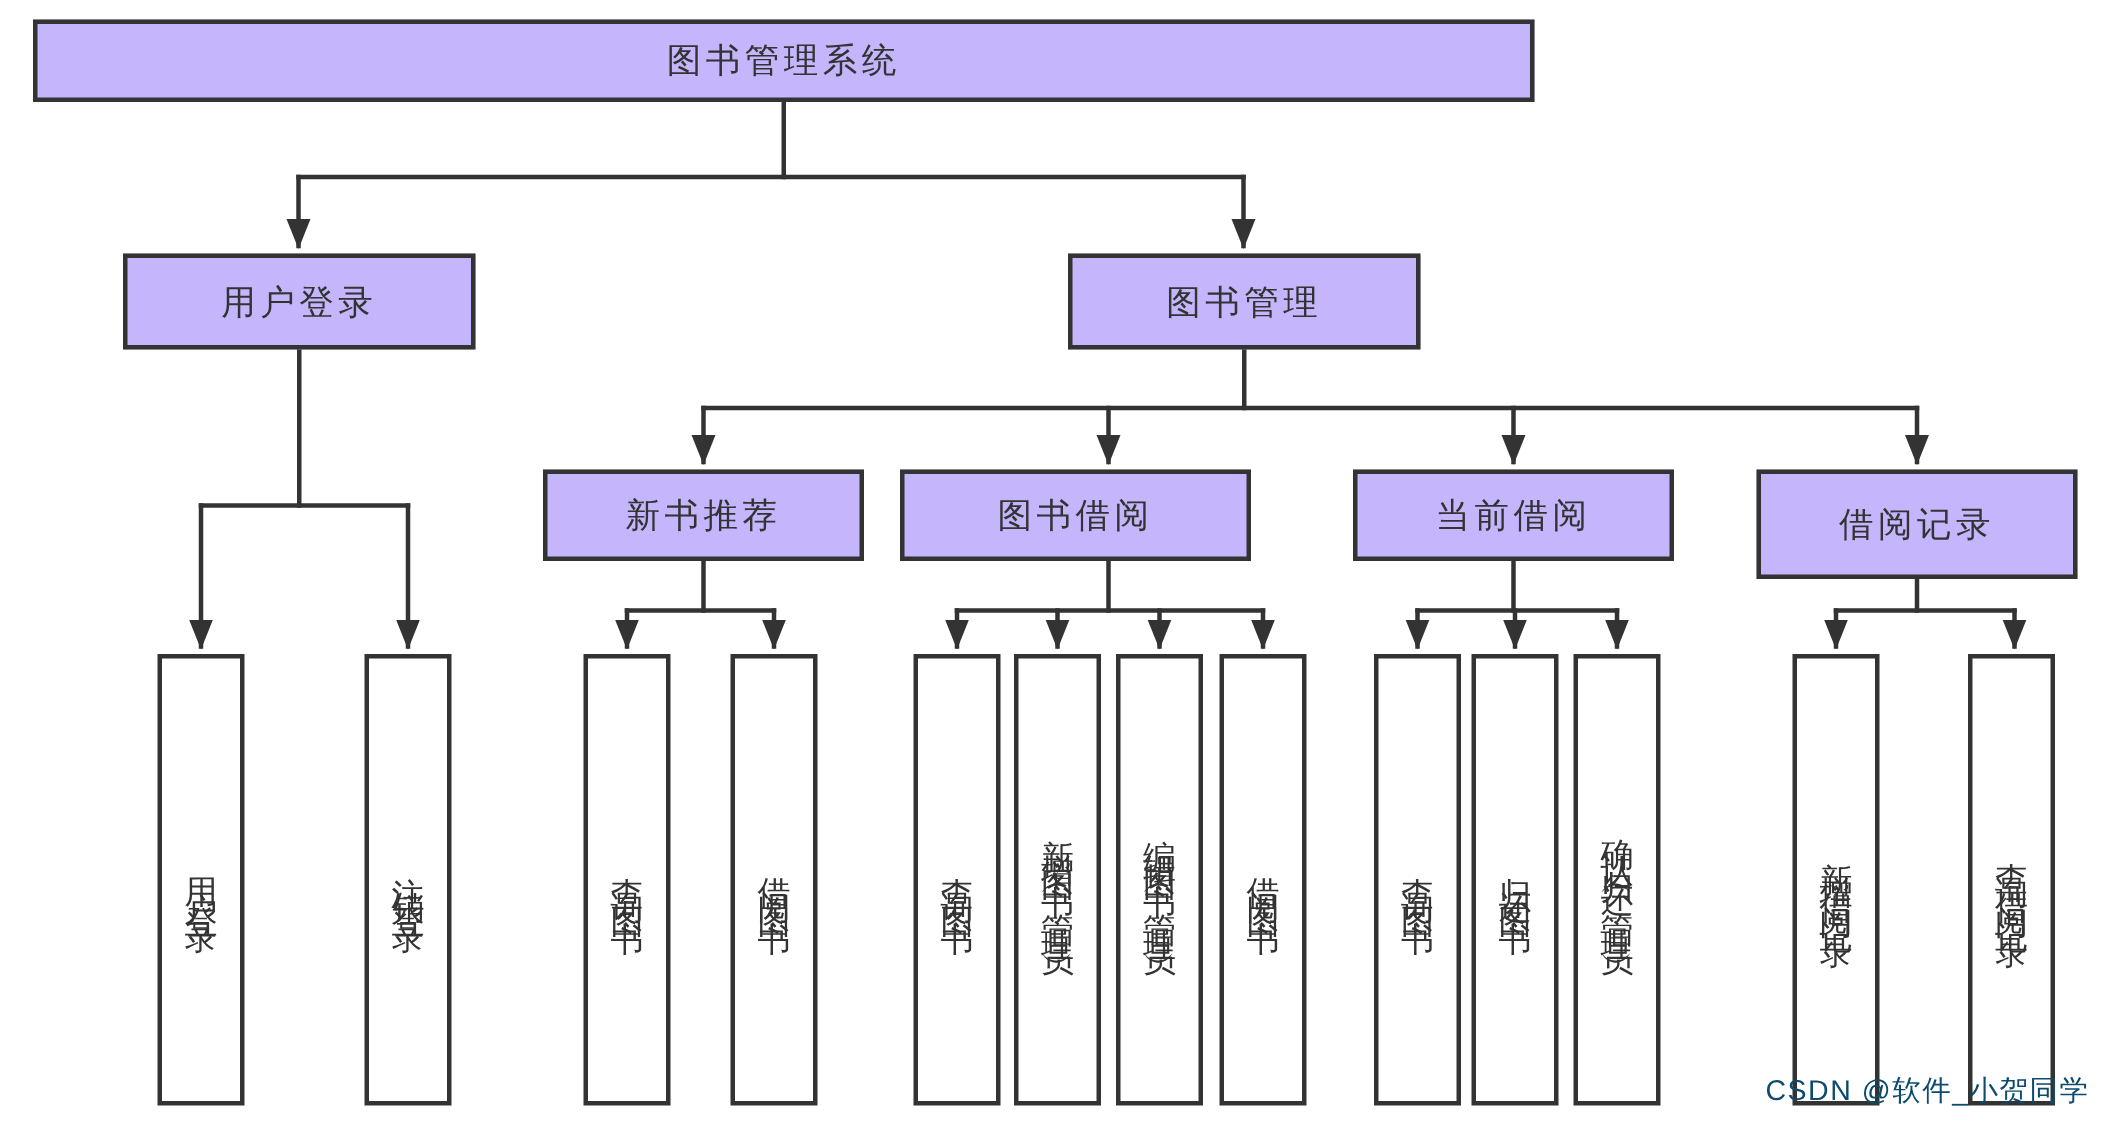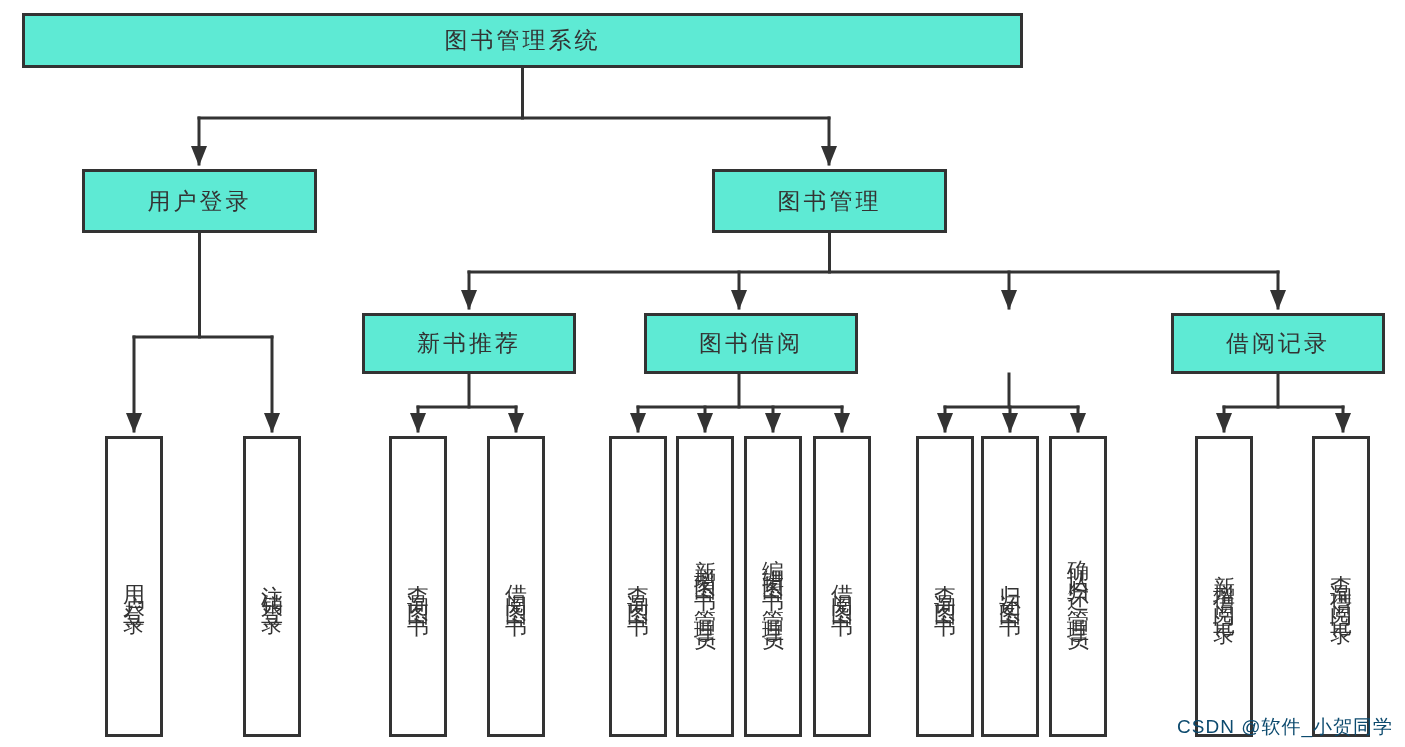--- a/index.html
+++ b/index.html
@@ -16,21 +16,21 @@
   }
   .connectors {
     position: absolute;
     left: 0; top: 0;
     width: 1405px; height: 747px;
   }
   .hbox {
     position: absolute;
     box-sizing: border-box;
     border: 3px solid #333333;
-    background: #5eead4;
+    background: #c4b5fd;
     display: flex;
     align-items: center;
     justify-content: center;
     color: #333333;
     font-size: 23px;
     letter-spacing: 3px;
     z-index: 2;
   }
   .leaf {
     position: absolute;
@@ -139,24 +139,27 @@
   <div class="hbox" style="left:82px; top:169px; width:235px; height:64px;">
     <span>用户登录</span>
   </div>
   <div class="hbox" style="left:362px; top:313px; width:214px; height:61px;">
     <span>新书推荐</span>
   </div>
 
   <div class="hbox" style="left:712px; top:169px; width:235px; height:64px;">
     <span>图书管理</span>
   </div>
-  <div class="hbox" style="left:644px; top:313px; width:214px; height:61px;">
+  <div class="hbox" style="left:600px; top:313px; width:234px; height:61px;">
     <span>图书借阅</span>
   </div>
-  <div class="hbox" style="left:1171px; top:313px; width:214px; height:61px;">
+  <div class="hbox" style="left:902px; top:313px; width:214px; height:61px;">
+    <span>当前借阅</span>
+  </div>
+  <div class="hbox" style="left:1171px; top:313px; width:214px; height:73px;">
     <span>借阅记录</span>
   </div>
 
   <div class="leaf" style="left:105px;">
     <span class="vtext">用户登录</span>
   </div>
   <div class="leaf" style="left:243px;">
     <span class="vtext">注销登录</span>
   </div>
 

